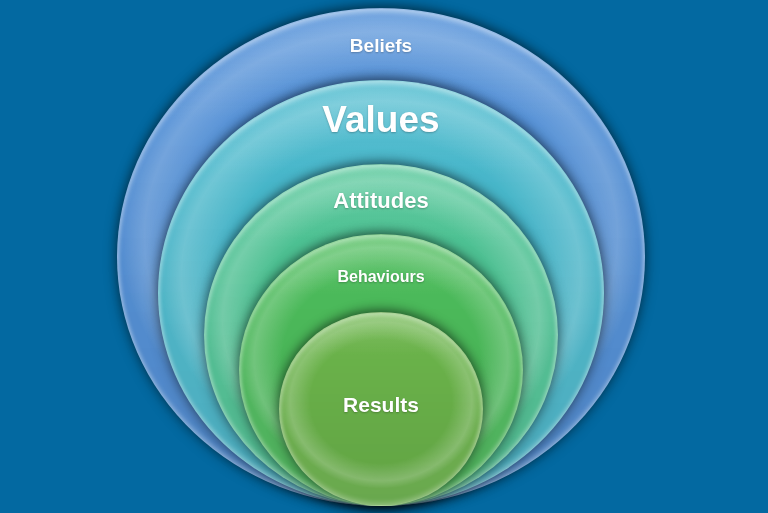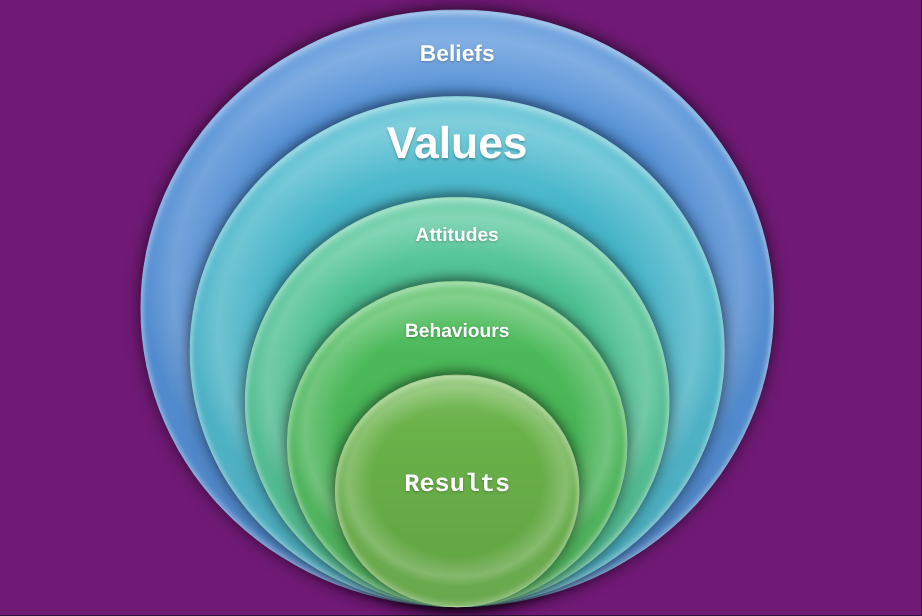--- a/index.html
+++ b/index.html
@@ -6,21 +6,21 @@
     margin: 0;
     padding: 0;
     background: #000000;
     font-family: "Liberation Sans", "DejaVu Sans", sans-serif;
   }
   .stage {
     position: relative;
     width: 768px;
     height: 513px;
     overflow: hidden;
-    background: #701a75;
+    background: #0369a1;
   }
   .circle {
     position: absolute;
     border-radius: 50%;
     background-color: var(--c, #888);
     background-image:
       radial-gradient(closest-side at 50% 46%,
         rgba(255,255,255,0) 70%,
         rgba(255,255,255,0.22) 90%,
         rgba(255,255,255,0.05) 99%),
@@ -33,36 +33,36 @@
       0 0 14px rgba(0,0,0,0.45),
       0 -3px 8px rgba(0,0,0,0.25),
       inset 0 3px 5px rgba(255,255,255,0.45),
       inset 0 -3px 4px rgba(255,255,255,0.22);
   }
   
   .l0 { left: 117px; top:   8px; width: 526px; height: 496px; }
   .l1 { left: 158px; top:  80px; width: 444px; height: 424px; }
   .l2 { left: 204px; top: 164px; width: 352px; height: 340px; }
   .l3 { left: 239px; top: 234px; width: 282px; height: 270px; }
-  .l4 { left: 279px; top: 312px; width: 202px; height: 192px; font-family: Liberation Mono, monospace; }
+  .l4 { left: 279px; top: 312px; width: 202px; height: 192px; }
 
   .lbl {
     position: absolute;
     left: 0;
     right: 0;
     text-align: center;
     color: #ffffff;
     font-weight: bold;
     text-shadow: 0 1px 2px rgba(0,0,0,0.25);
     white-space: nowrap;
     user-select: none;
   }
   .lbl0 { top: 26px; font-size: 19px; }
   .lbl1 { top: 18px; font-size: 37px; }
-  .lbl2 { top: 23px; font-size: 16px; }
+  .lbl2 { top: 23px; font-size: 22px; }
   .lbl3 { top: 33px; font-size: 16px; }
   .lbl4 { top: 80px; font-size: 21px; }
 </style>
 </head>
 <body>
 
 <div class="stage">
 
   <div class="circle l0" style="--c: #4e8ed8;">
     <span class="lbl lbl0">Beliefs</span>

